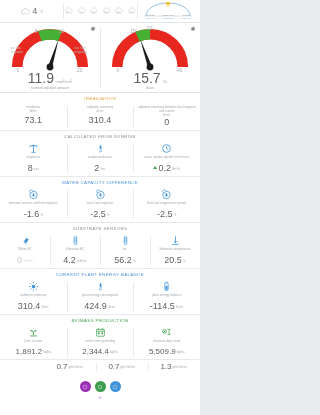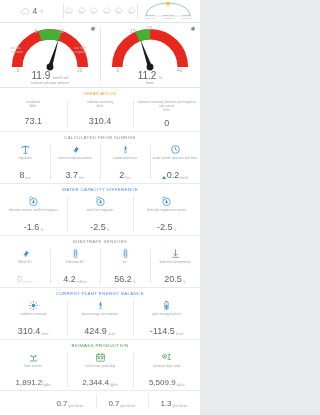--- a/index.html
+++ b/index.html
@@ -36,21 +36,21 @@
 
   
   .gauges { display:flex; border-bottom:1px solid #e3e4e6; }
   .gauge-box { flex:1; position:relative; padding:3px 0 2px; }
   .gauge-box + .gauge-box::before {
     content:""; position:absolute; left:0; top:5px; bottom:5px; width:1px; background:#e6e7e9;
   }
   .gear { position:absolute; top:3px; right:4px; width:6px; height:6px; cursor:pointer; }
   .gauge-svg-wrap { display:flex; justify-content:center; }
   .gauge-val { text-align:center; margin-top:-2px; }
-  .gauge-num { font-size:10px; color:#5d6166; }
+  .gauge-num { font-size:14px; color:#5d6166; }
   .gauge-unit { font-size:4px; color:#9ea3a8; margin-left:1px; }
   .gauge-cap { text-align:center; font-size:3.6px; color:#9ea3a8; margin-top:0px; }
 
   
   .sec-head { text-align:center; font-size:4.4px; letter-spacing:.35px; padding:3px 0 2px; font-weight:400; }
   .sec-irr { color:#e8a33d; }
   .sec-sun { color:#8b9096; }
   .sec-wat { color:#4d90d9; }
   .sec-sub { color:#8b9096; }
   .sec-energy { color:#4d90d9; }
@@ -58,21 +58,21 @@
 
   
   .row { display:flex; border-bottom:1px solid #e8e9eb; }
   .row.noborder { border-bottom:none; }
   .cell { flex:1; position:relative; padding:2px 2px 3px; display:flex; flex-direction:column; align-items:center; justify-content:flex-start; }
   .cell + .cell::before {
     content:""; position:absolute; left:0; top:3px; bottom:3px; width:1px; background:#e8e9eb;
   }
   .cell-icon { height:11px; display:flex; align-items:center; justify-content:center; margin-bottom:1px; }
   .cell-lab { font-size:3.2px; color:#a2a7ac; text-align:center; line-height:1.25; min-height:8px; }
-  .cell-val { display:flex; align-items:flex-end; justify-content:center; margin-top:7px; }
+  .cell-val { display:flex; align-items:center; justify-content:center; margin-top:1px; }
   .cv-num { font-size:9px; color:#5d6166; line-height:1; }
   .cv-num.small { font-size:8px; }
   .cv-unit { font-size:3.2px; color:#a2a7ac; margin-left:1px; }
   .cv-num.muted { color:#c9cdd1; }
   .cv-unit.muted { color:#d2d6da; }
   .tri-up { display:inline-block; width:0;height:0;border-left:2px solid transparent;border-right:2px solid transparent;border-bottom:3px solid #3ea14b; margin-right:1px; position:relative; top:-1px;}
 
   .row-irr .cell-lab { min-height:10px; }
 
   
@@ -257,21 +257,21 @@
             </g>
             <circle r="4.2" fill="#1b1c1e"></circle>
           </g>
           <text x="9" y="56" font-size="6" fill="#a8adb2" font-family="Liberation Sans, sans-serif">0</text>
           <text x="83" y="56" font-size="6" fill="#a8adb2" font-family="Liberation Sans, sans-serif">40</text>
           <text x="26" y="9" font-size="6" fill="#a8adb2" font-family="Liberation Sans, sans-serif">15</text>
           <text x="46" y="5" font-size="6" fill="#a8adb2" font-family="Liberation Sans, sans-serif">20</text>
         </svg>
       </div>
       <div class="gauge-val">
-        <span class="gauge-num">11.2</span>
+        <span class="gauge-num">15.7</span>
         <span class="gauge-unit">%</span>
       </div>
       <div class="gauge-cap">drain</div>
     </div>
   </div>
 
   <div class="sec-head sec-irr">IRRADIATION</div>
   <div class="row row-irr">
     <div class="cell">
       <div class="cell-lab">
@@ -316,32 +316,20 @@
           <path d="M5 13.6h6" stroke="#3f93d8" stroke-width="1.2"></path>
         </svg>
       </div>
       <div class="cell-lab">irrigations</div>
       <div class="cell-val">
         <span class="cv-num">8</span>
         <span class="cv-unit">pcs</span>
       </div>
     </div>
 
-    <div class="cell">
-      <div class="cell-icon">
-        <svg width="11" height="11" viewBox="0 0 16 16">
-          <path d="M10.5 2.5 L5 10.5 L8 11 L7.5 14 L13 6 L10 5.6 Z" fill="#3f93d8"></path>
-        </svg>
-      </div>
-      <div class="cell-lab">nutrient solution amount</div>
-      <div class="cell-val">
-        <span class="cv-num">3.7</span>
-        <span class="cv-unit">l/m²</span>
-      </div>
-    </div>
 
     <div class="cell">
       <div class="cell-icon">
         <svg width="11" height="11" viewBox="0 0 16 16">
           <path d="M8 2 Q9.6 5 9.6 7 A1.6 1.6 0 0 1 6.4 7 Q6.4 5 8 2z" fill="#3f93d8"></path>
           <path d="M6 10 q1 1.4 2 0 t2 0" stroke="#3f93d8" stroke-width="1" fill="none"></path>
           <path d="M6 12.6 q1 1.4 2 0 t2 0" stroke="#3f93d8" stroke-width="1" fill="none"></path>
         </svg>
       </div>
       <div class="cell-lab">evaporated water</div>

